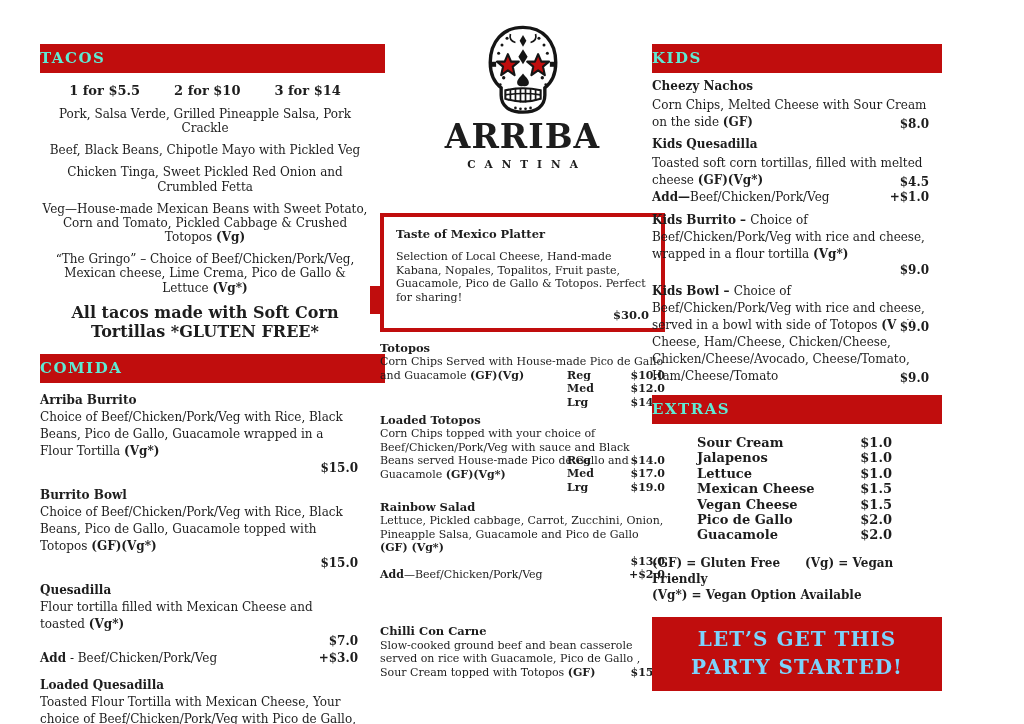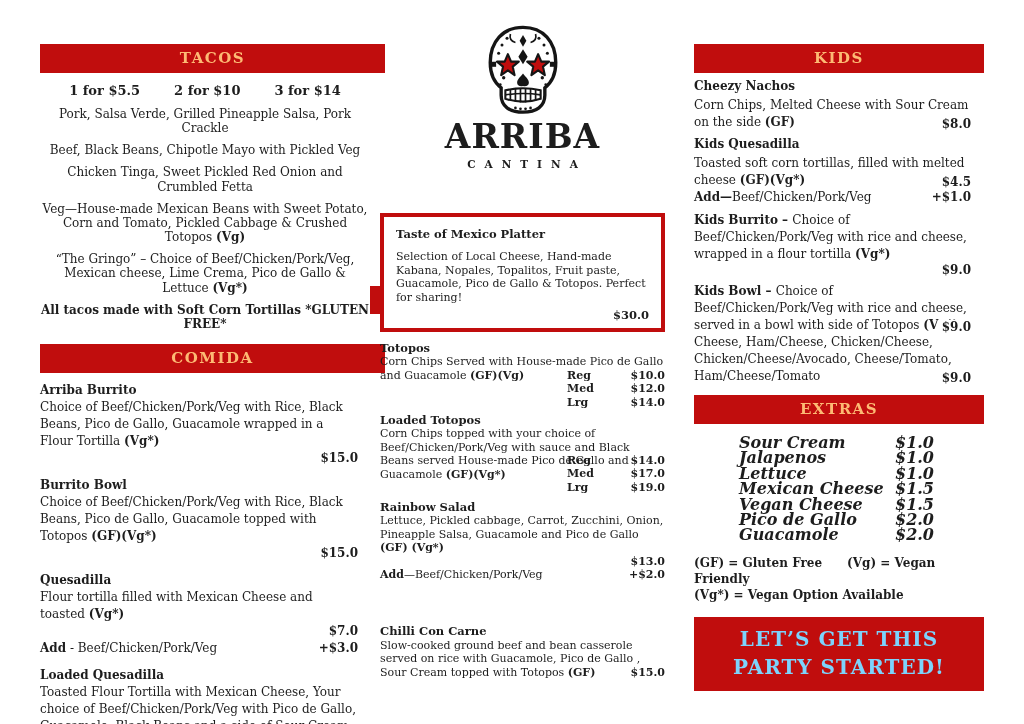--- a/index.html
+++ b/index.html
@@ -1,29 +1,29 @@
 <!DOCTYPE html>
 <html><head>
 <meta charset="utf-8">
 <style>
   * { margin:0; padding:0; box-sizing:border-box; }
   html,body { width:1024px; height:724px; background:#ffffff; }
   body { font-family:"DejaVu Serif","Liberation Serif",serif; color:#1d1d1d; position:relative; overflow:hidden; }
   .page { position:absolute; inset:0; }
   b { font-weight:bold; }
 
-  .banner { background:#c00d0d; color:#fdba74; font-weight:bold; text-align:center;
+  .banner { background:#c00d0d; color:#5eead4; font-weight:bold; 
             font-size:15px; letter-spacing:1.5px; padding:5px 0 6px; }
 
   
   .col-left { position:absolute; left:40px; top:44px; width:345px; }
   .tacos-content { width:330px; }
   .deals { display:flex; justify-content:center; gap:34px; font-weight:bold; font-size:13px; margin:10px 0 9px; }
   .taco-option { text-align:center; font-size:12px; line-height:1.18; margin-bottom:8px; }
-  .taco-footnote { text-align:center; font-weight:bold; font-size:12px; margin-top:1px; }
+  .taco-footnote { text-align:center; font-weight:bold; font-size:16px; margin-top:1px; }
   .comida-banner { margin-top:13px; }
   .comida-list { width:318px; margin-top:9px; font-size:12px; line-height:17px; }
   .m-item { position:relative; margin-bottom:10px; }
   .m-name { font-weight:bold; }
   .price-line { text-align:right; font-weight:bold; }
   .descwrap { position:relative; }
   .inline-price { position:absolute; right:0; bottom:0; font-weight:bold; background:#fff; padding-left:4px; }
   .add-row { display:flex; justify-content:space-between; }
   .add-row .price { font-weight:bold; }
 
@@ -46,28 +46,28 @@
   .size-row { display:flex; line-height:13.4px; }
   .size-row .sz-label { width:42px; }
   .size-row .sz-price { flex:1; text-align:right; }
   .sizes-totopos { top:27px; }
   .sizes-loaded { top:40px; }
   .c-item.totopos { min-height:68px; }
   .c-item.loaded { min-height:81px; margin-bottom:6px; }
   .c-item.chilli { margin-top:44px; }
 
   
-  .col-right { position:absolute; left:694px; top:44px; width:290px; }
+  .col-right { position:absolute; left:652px; top:44px; width:290px; }
   .kids-list { width:277px; font-size:12px; }
   .k-title { font-weight:bold; margin:6px 0 4px; line-height:14px; }
   .k-desc { line-height:17px; display:block; }
   .k-item { position:relative; margin-bottom:0; }
   .k-para { margin-top:6px; }
   .extras-section { position:absolute; top:351px; left:0; width:290px; }
-  .extras-list { padding:11px 50px 0 45px; font-size:16px; font-weight:bold;font-style:italic; }
+  .extras-list { padding:11px 50px 0 45px; font-size:13px; font-weight:bold; }
   .x-row { display:flex; justify-content:space-between; line-height:15.4px; }
   .legend { font-weight:bold; font-size:12px; margin-top:12px; line-height:16px; }
   .legend .l1 { white-space:pre-wrap; }
   .gst { text-align:center; font-weight:bold; font-size:12px; margin-top:14px; }
   .party-banner { position:absolute; top:573px; left:0; width:290px; background:#c00d0d; color:#7dd3fc;
                   font-weight:bold; font-size:20px; line-height:1.4; letter-spacing:1px;
                   text-align:center; padding:8px 16px 10px; }
 </style>
 </head>
 <body>

